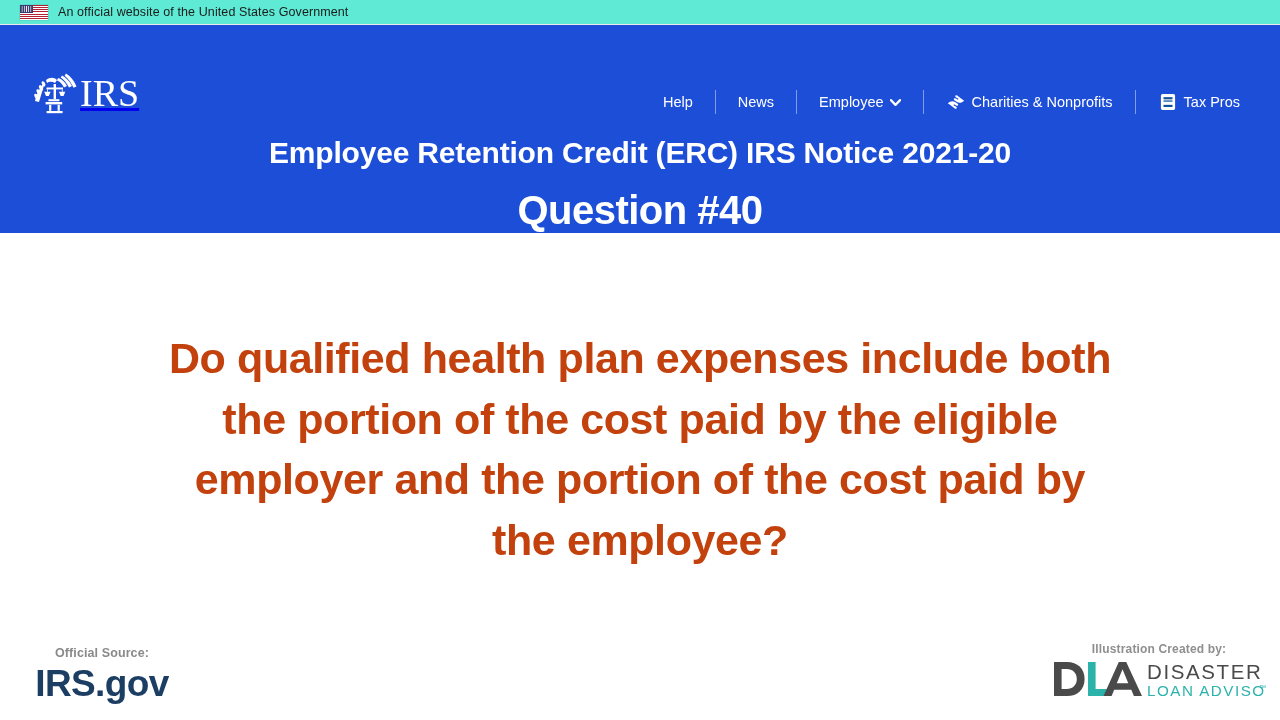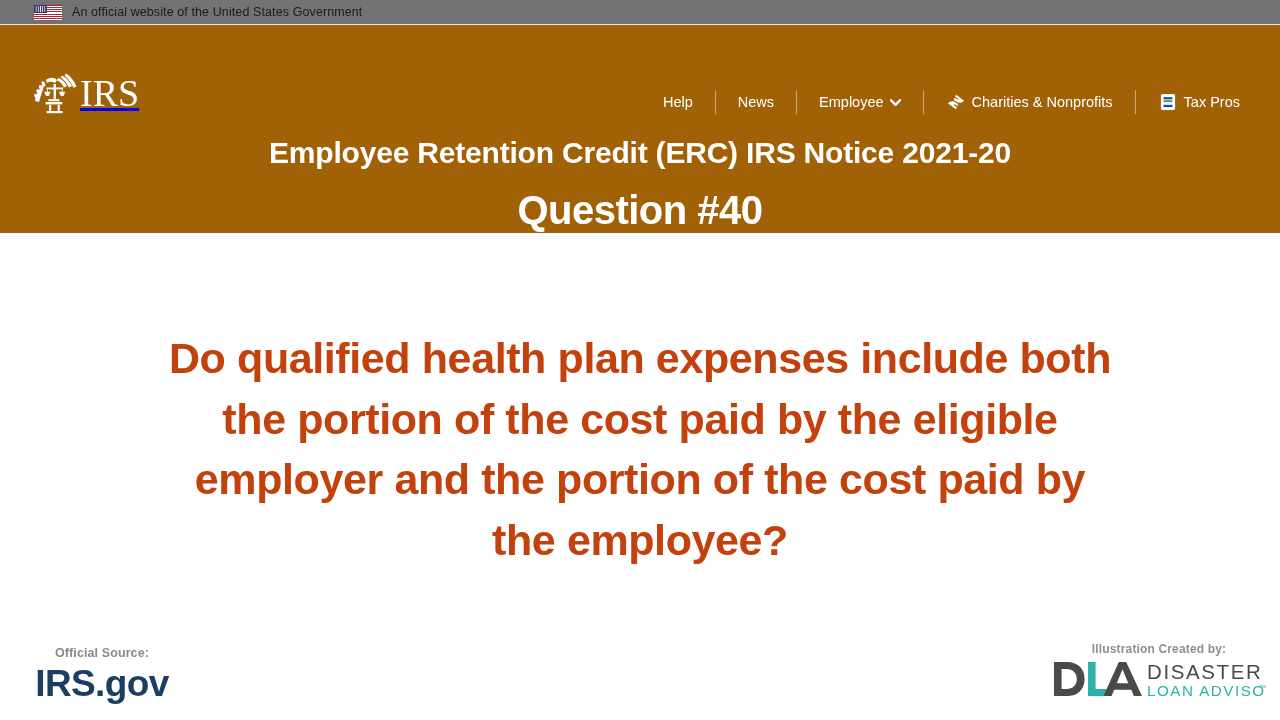--- a/index.html
+++ b/index.html
@@ -8,23 +8,23 @@
     width: 1280px; height: 720px;
     overflow: hidden;
     background: #ffffff;
     font-family: "Liberation Sans", sans-serif;
   }
   #page { position: relative; width: 1280px; height: 720px; background:#fff; }
 
   
   .gov-banner {
     height: 25px; width: 100%;
-    background: #737373;
+    background: #5eead4;
     display: flex; align-items: center;
-    padding-left: 34px;
+    padding-left: 20px;
     border-bottom: 1px solid #eceae8;
   }
   .flag {
     width: 28px; height: 15px;
     position: relative; overflow: hidden;
     margin-right: 10px;
     flex: 0 0 auto;
     background: #ffffff;
     box-shadow: 0 0 0 0.5px rgba(0,0,0,0.12);
   }
@@ -43,21 +43,21 @@
       radial-gradient(circle at 1px 1px, #fff 0.6px, transparent 0.7px);
     background-size: 2.2px 2.0px;
     opacity: .95;
   }
   .gov-text { font-size: 12.5px; color: #1b1b1b; letter-spacing: .1px; }
 
   
   .blue-header {
     position: relative;
     width: 100%; height: 208px;
-    background: #a16207;
+    background: #1d4ed8;
     overflow: hidden;
   }
 
   
   .irs-logo {
     position: absolute; left: 32px; top: 44px;
     display: flex; align-items: center; gap: 2px;
     height: 48px;
   }
   .irs-emblem { width: 46px; height: 44px; display:block; }

